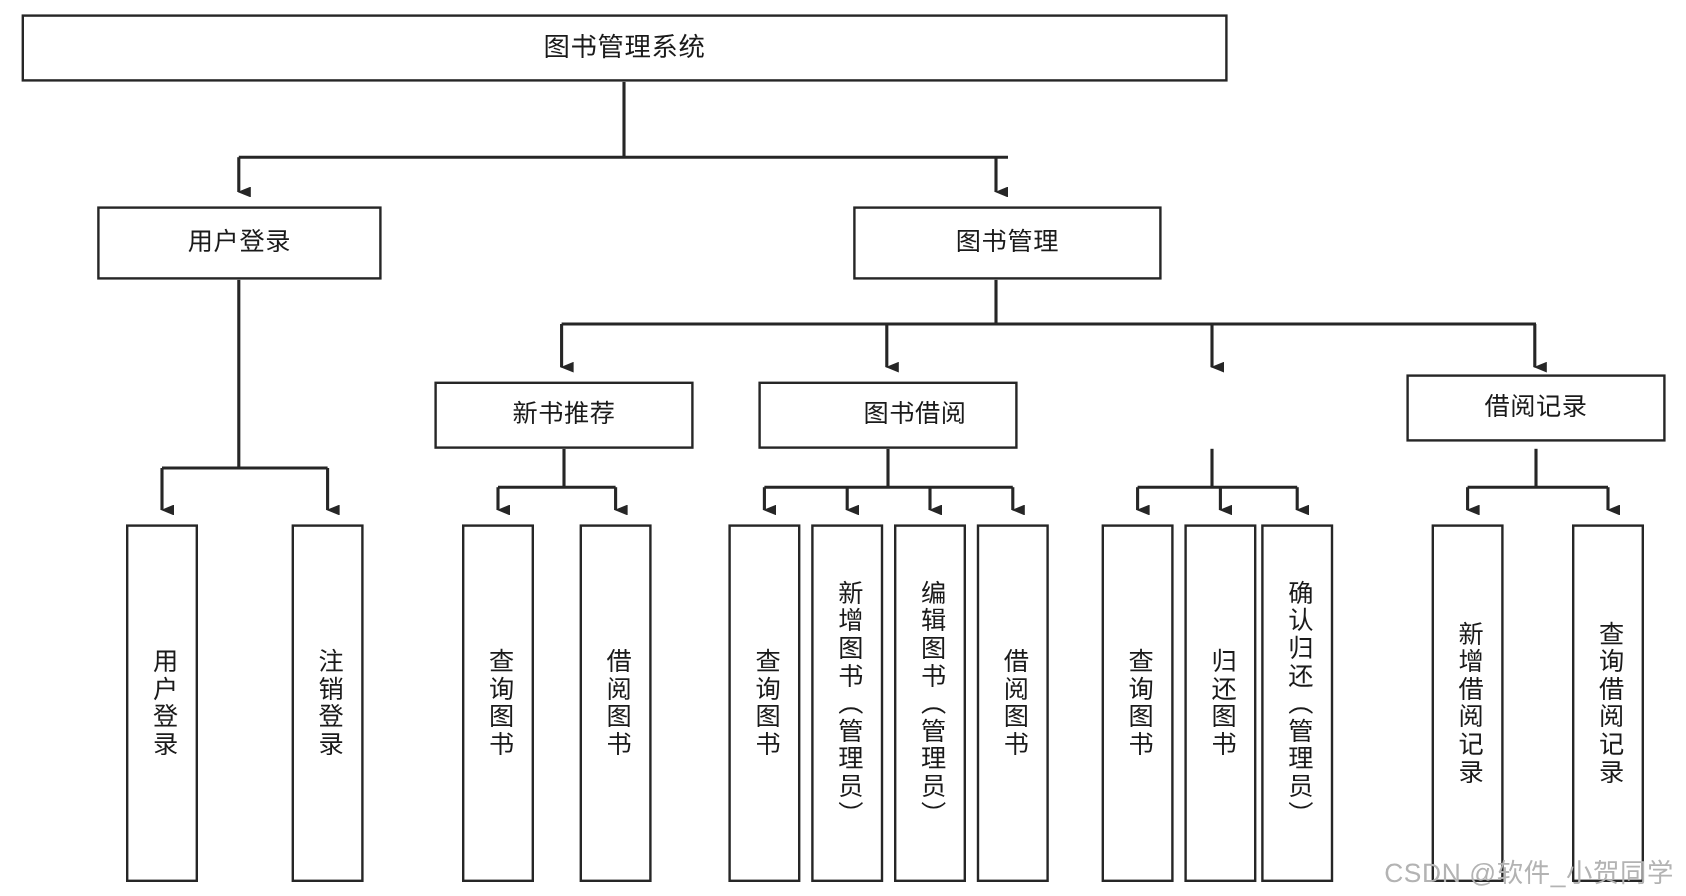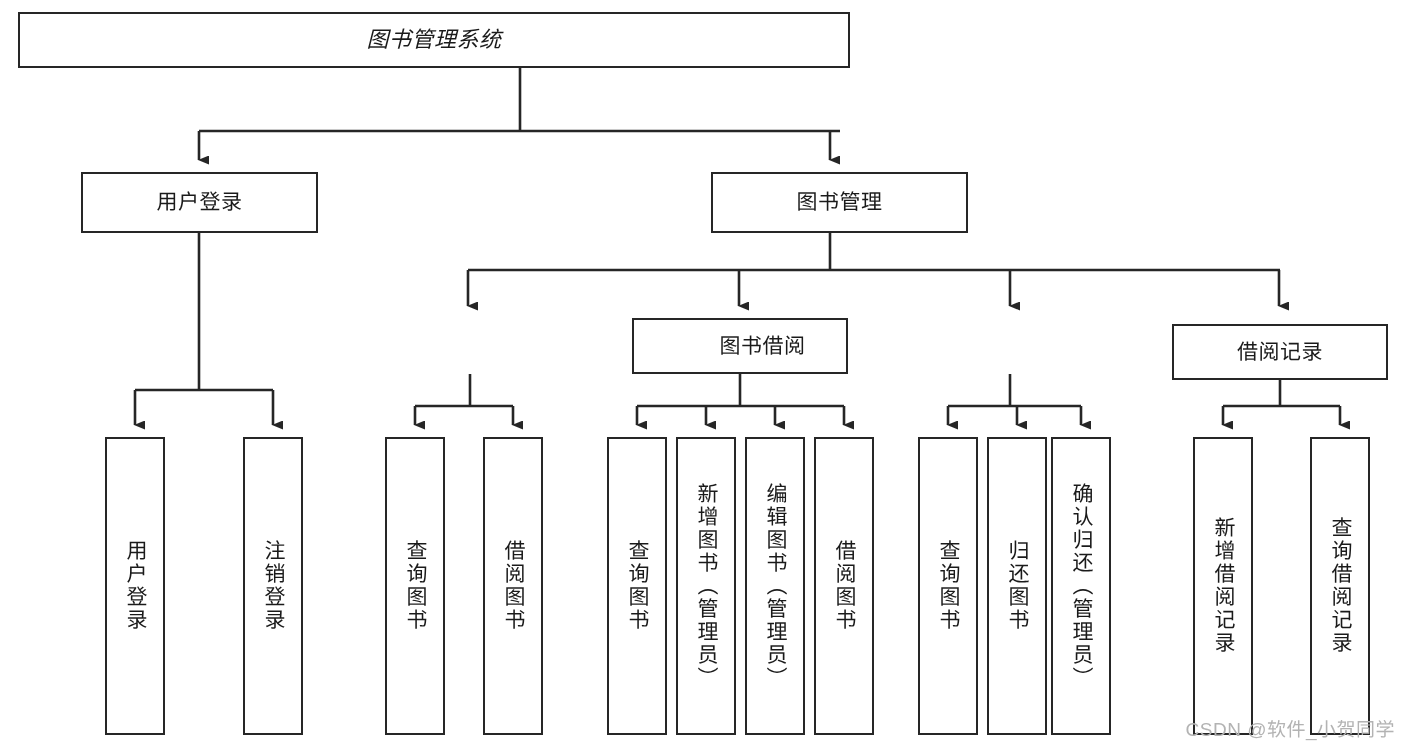--- a/index.html
+++ b/index.html
@@ -59,21 +59,21 @@
     line-height: 1.05;
     max-height: 280px;
   }
   .node.root .node-label {
     font-size: 22px;
   }
   #watermark {
     position: absolute;
     right: 10px;
     bottom: 6px;
-    font-size: 19px;
+    font-size: 22px;
     color: #b3b3b3;
     white-space: nowrap;
     z-index: 5;
     letter-spacing: 0.5px;
   }
 </style>
 </head>
 <body>
 
 <div id="diagram-root">
@@ -133,35 +133,38 @@
     </g>
 
     <g stroke="#262626" stroke-width="2.6" fill="none">
       <path d="M 1280,374 L 1280,406"></path>
       <path d="M 1223,406 L 1340,406"></path>
       <path d="M 1223,406 L 1223,425" marker-end="url(#arrowhead)"></path>
       <path d="M 1340,406 L 1340,425" marker-end="url(#arrowhead)"></path>
     </g>
   </svg>
 
-  <div class="node horiz root" style="left:18px; top:12px; width:832px; height:56px;font-style:italic;">
+  <div class="node horiz root" style="left:18px; top:12px; width:1005px; height:56px;">
     <span class="node-label">图书管理系统</span>
   </div>
 
   <div class="node horiz" style="left:81px; top:172px; width:237px; height:61px;">
     <span class="node-label">用户登录</span>
   </div>
   <div class="node horiz" style="left:711px; top:172px; width:257px; height:61px;">
     <span class="node-label">图书管理</span>
   </div>
 
+  <div class="node horiz" style="left:362px; top:318px; width:216px; height:56px;">
+    <span class="node-label">新书推荐</span>
+  </div>
   <div class="node horiz" style="left:632px; top:318px; width:216px; height:56px;padding-left:45px;">
     <span class="node-label">图书借阅</span>
   </div>
-  <div class="node horiz" style="left:1172px; top:324px; width:216px; height:56px;">
+  <div class="node horiz" style="left:1172px; top:312px; width:216px; height:56px;">
     <span class="node-label">借阅记录</span>
   </div>
 
   <div class="node vert" style="left:105px; top:437px; width:60px; height:298px;">
     <span class="node-label">用户登录</span>
   </div>
   <div class="node vert" style="left:243px; top:437px; width:60px; height:298px;">
     <span class="node-label">注销登录</span>
   </div>
 

